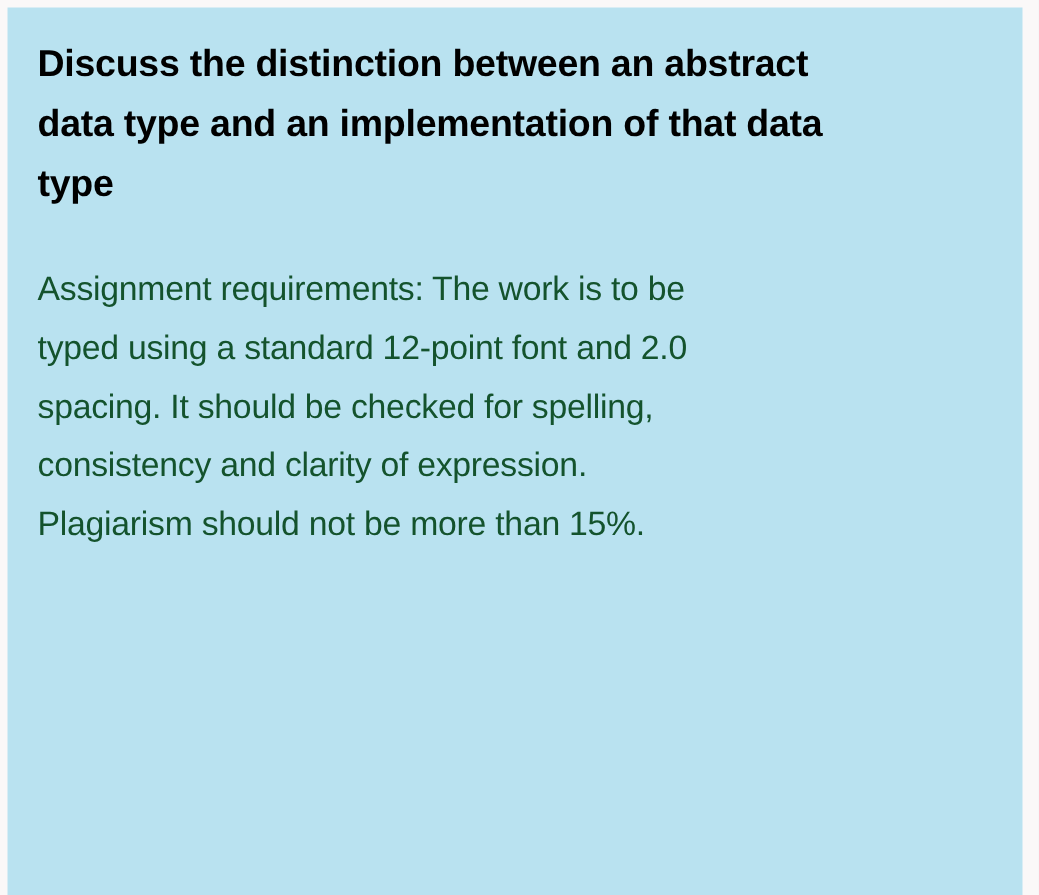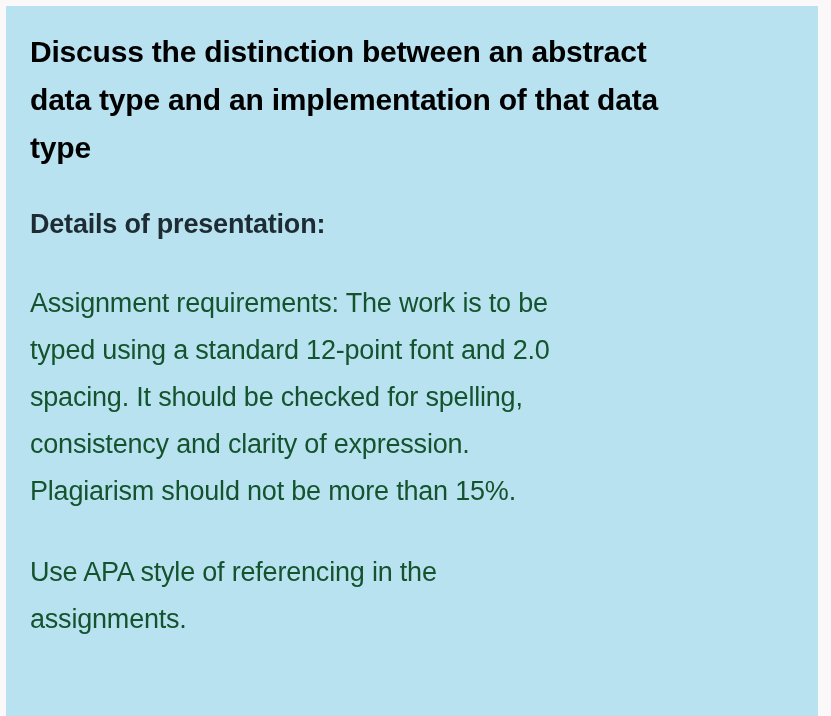--- a/index.html
+++ b/index.html
@@ -76,25 +76,22 @@
 </head>
 <body>
 
 <div id="canvas">
   <div id="panel">
 
     <h1 class="heading">Discuss the distinction between an abstract
 data type and an implementation of that data
 type</h1>
 
-    <h2 class="subheading">Details of presentation:</h2>
 
     <p class="body-text first">Assignment requirements: The work is to be
 typed using a standard 12-point font and 2.0
 spacing. It should be checked for spelling,
 consistency and clarity of expression.
 Plagiarism should not be more than 15%.</p>
 
-    <p class="body-text second">Use APA style of referencing in the
-assignments.</p>
 
   </div>
 </div>
 
 </body></html>

